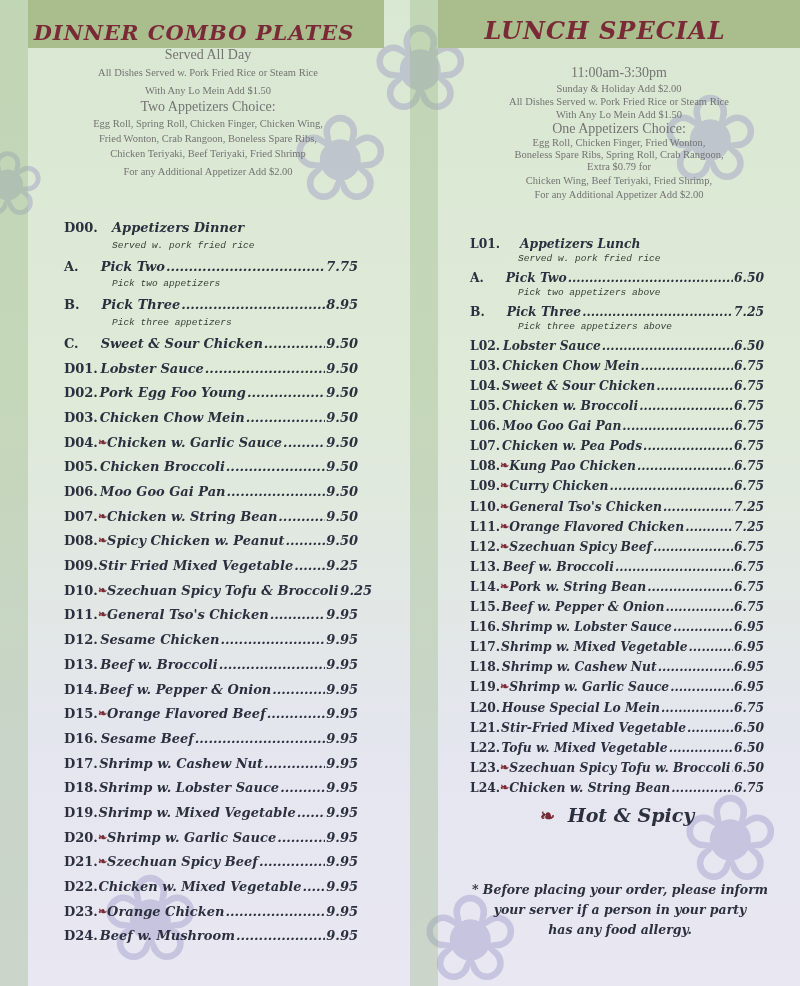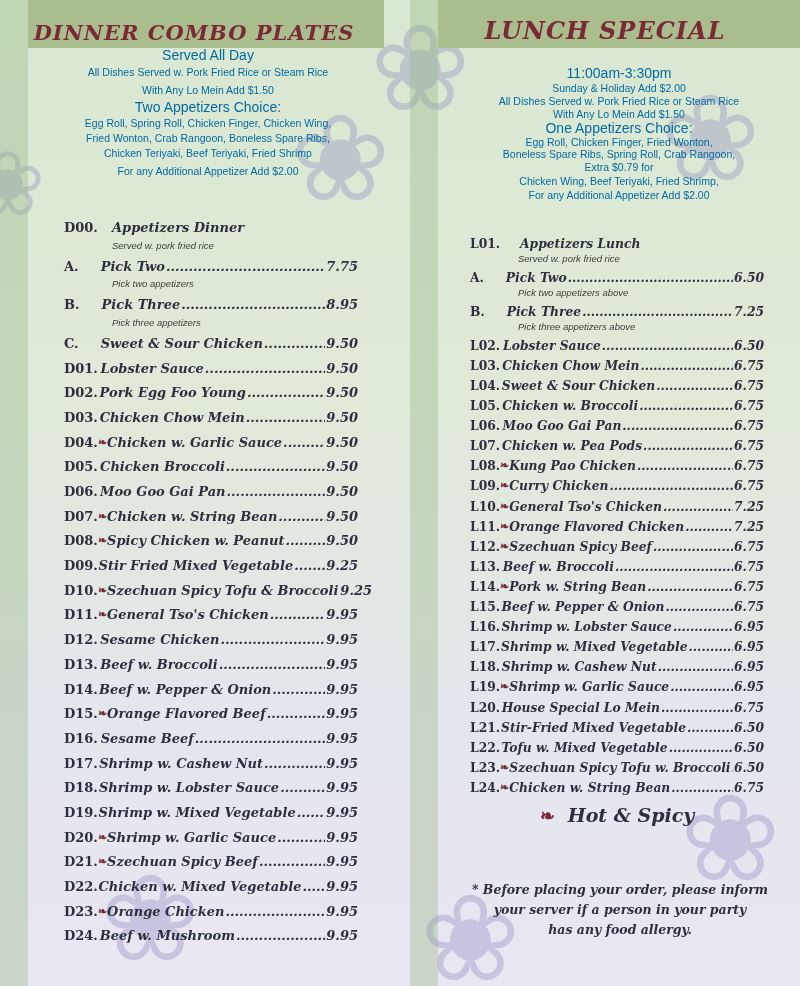--- a/index.html
+++ b/index.html
@@ -11,36 +11,36 @@
   .panel.left{left:0;width:388px;}
   .panel.right{left:410px;width:390px;}
   .stripe{position:absolute;top:0;bottom:0;width:28px;background:rgba(150,180,130,.35);}
   .header-bar{position:absolute;top:0;height:48px;background:#a9bd8d;}
   .panel.left .header-bar{left:28px;right:4px;}
   .panel.right .header-bar{left:28px;right:0;}
   .header-title{position:absolute;left:0;right:0;text-align:center;font-family:"DejaVu Serif", serif;
     font-weight:bold;font-style:italic;color:#7a2a36;font-size:21px;letter-spacing:1px;}
   .panel.left .header-title{top:20px;}
   .panel.right .header-title{top:16px;font-size:24px;}
-  .intro{position:absolute;left:28px;right:0;text-align:center;font-family:Liberation Sans, sans-serif;color:#0369a1;}
+  .intro{position:absolute;left:28px;right:0;text-align:center;font-family:Liberation Serif, serif;color:#737373;}
   .intro div{line-height:15px;font-size:10.5px;}
   .intro .big{font-size:14px;line-height:18px;}
   .menu{position:absolute;font-family:"DejaVu Serif", serif;font-style:italic;font-weight:bold;color:#2b2f3e;}
   .item{position:relative;height:24.7px;display:flex;align-items:center;font-size:13px;white-space:nowrap;}
   .menu.lunch .item{height:20.1px;font-size:12.3px;}
   .code{display:inline-block;width:36px;font-style:normal;}
   .menu.lunch .code{width:38px;}
   .spicy{color:#7a2a36;font-style:normal;font-size:11px;width:12px;display:inline-block;}
   .nospicy{width:12px;display:inline-block;}
   .sub .code{text-align:right;width:26px;margin-right:22px;}
   .name{flex:0 0 auto;}
   .dots{flex:1 1 auto;overflow:hidden;margin:0 1px;}
   .dots::after{content:"..........................................................................................................................";letter-spacing:0;}
   .price{flex:0 0 auto;}
-  .note{font-family:Liberation Sans, sans-serif;font-style:italic;font-weight:normal;font-size:9.5px;color:#3a3f3a;height:14px;line-height:12px;}
+  .note{font-family:Liberation Mono, monospace;font-style:italic;font-weight:normal;font-size:9.5px;color:#3a3f3a;height:14px;line-height:12px;}
   .legend{position:absolute;left:540px;top:804px;font-family:"DejaVu Serif", serif;font-style:italic;font-weight:bold;font-size:19px;color:#2b2f3e;}
   .legend .spicy{font-size:18px;width:auto;margin-right:6px;}
   .allergy{position:absolute;left:460px;width:320px;top:880px;text-align:center;font-family:"DejaVu Serif", serif;
     font-style:italic;font-weight:bold;font-size:12.5px;line-height:20px;color:#2b2f3e;}
 </style>
 </head>
 <body>
 
 <div class="bg-leaf" style="left:370px;top:10px;">❀</div>
 <div class="bg-leaf" style="left:-30px;top:140px;font-size:90px;">❀</div>

